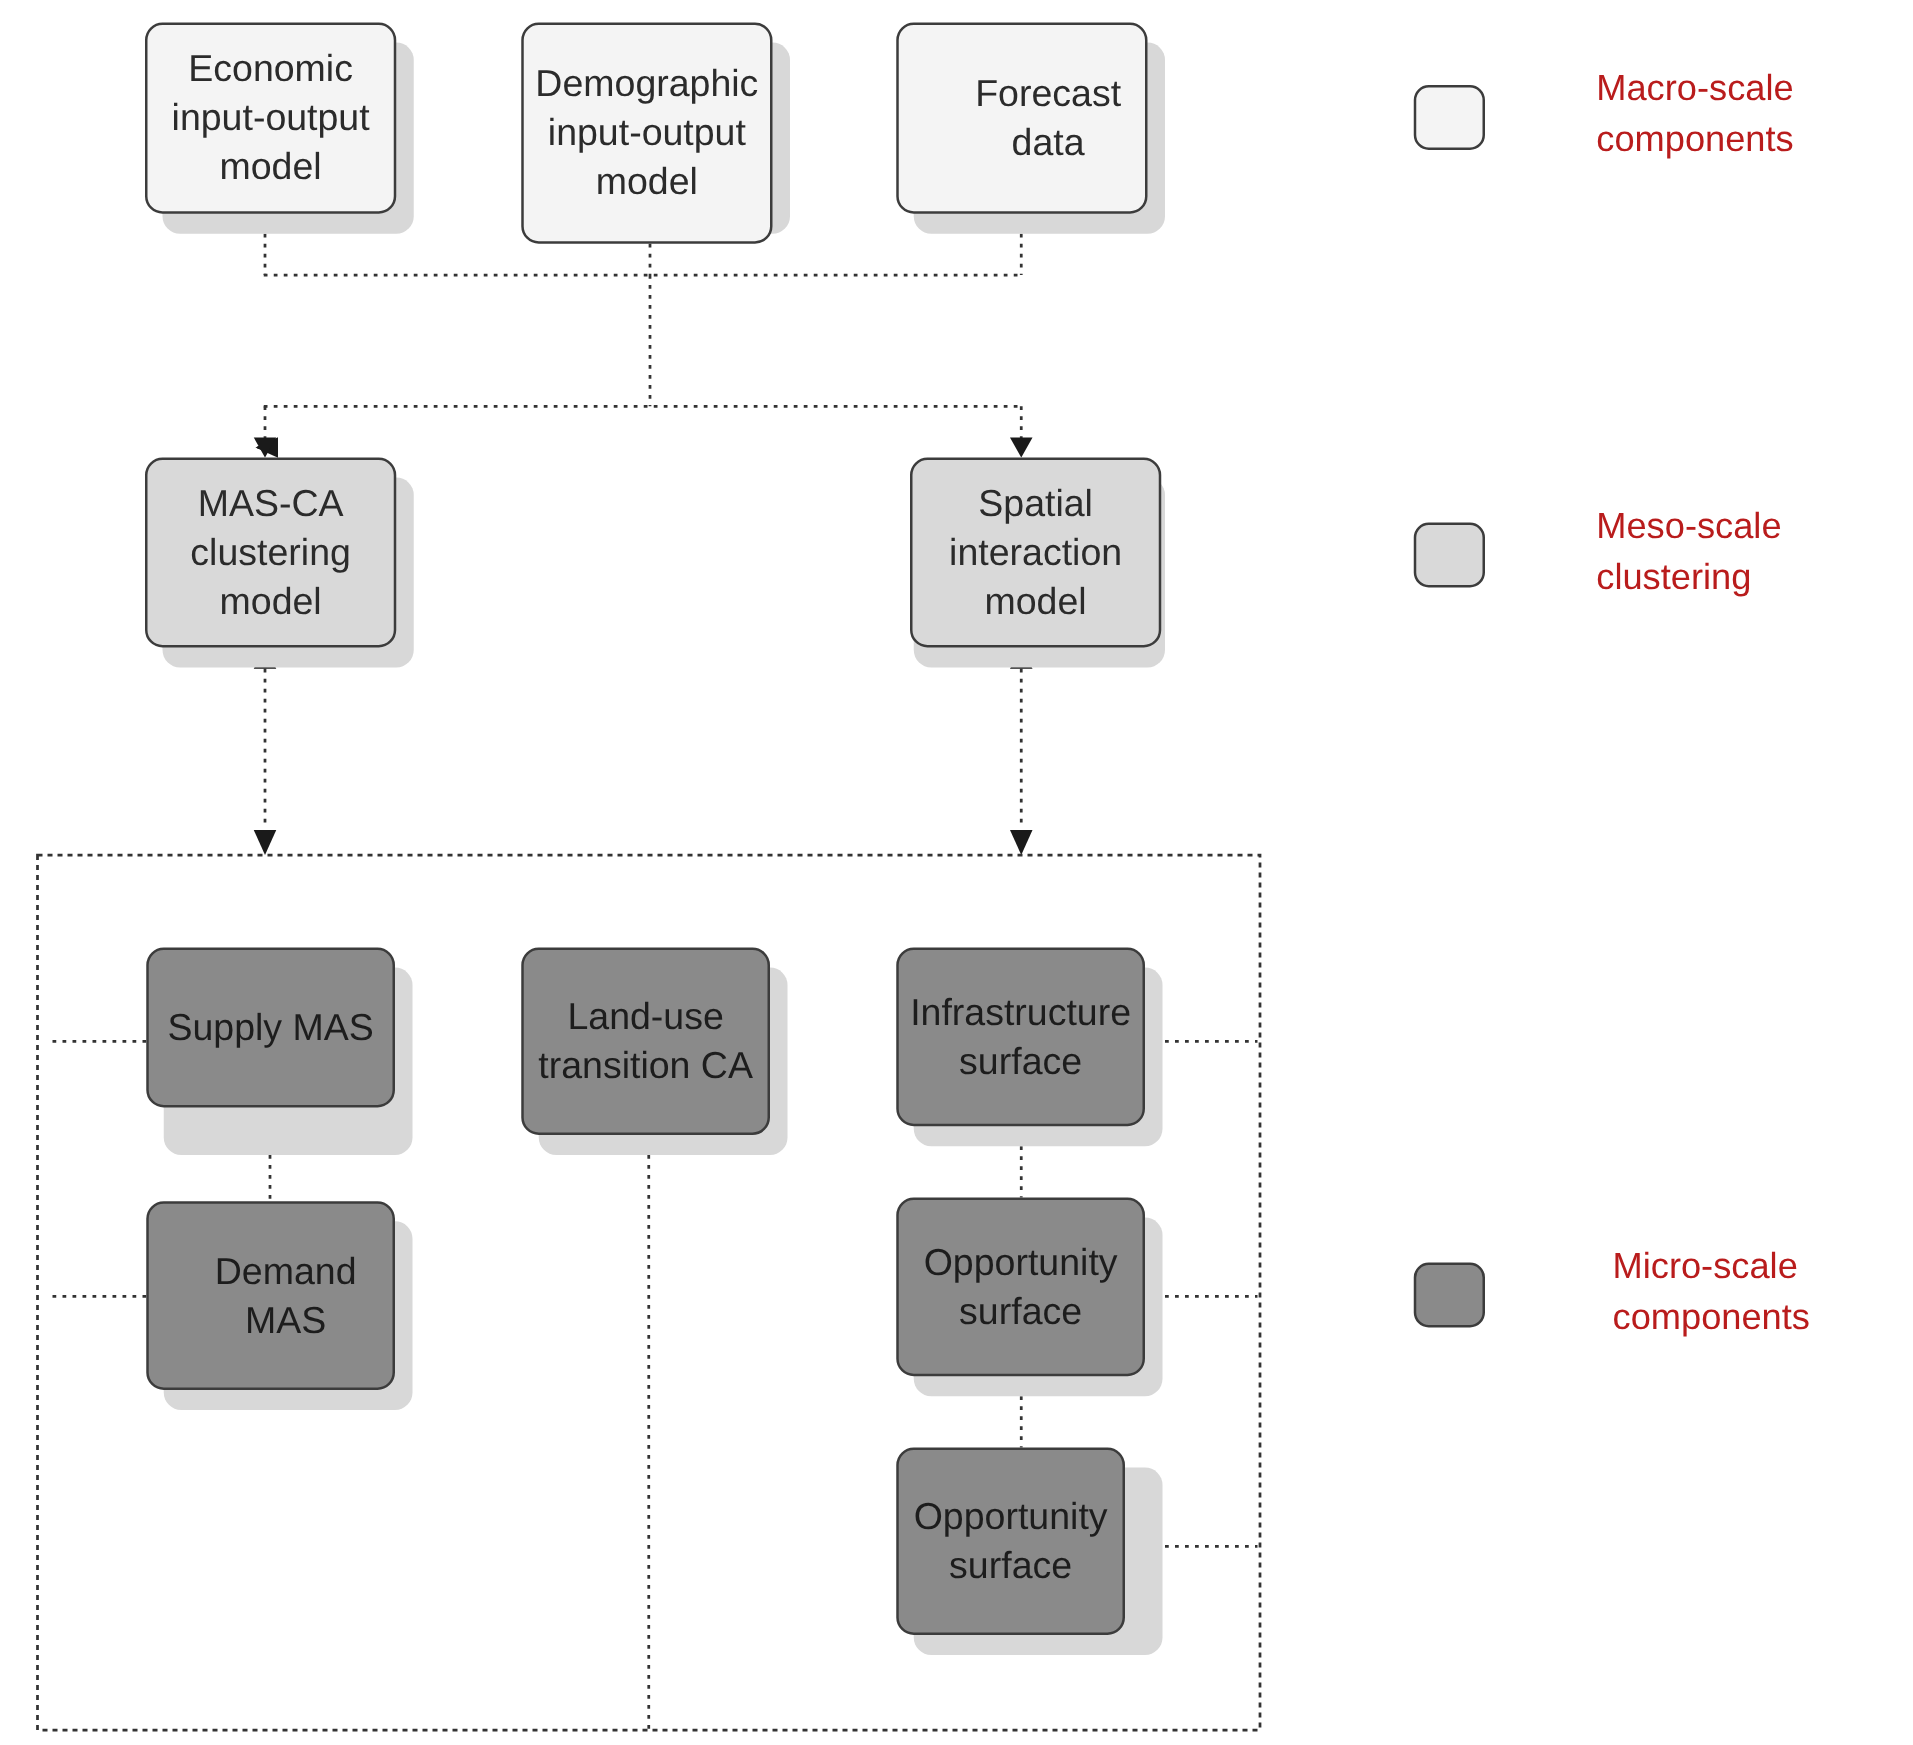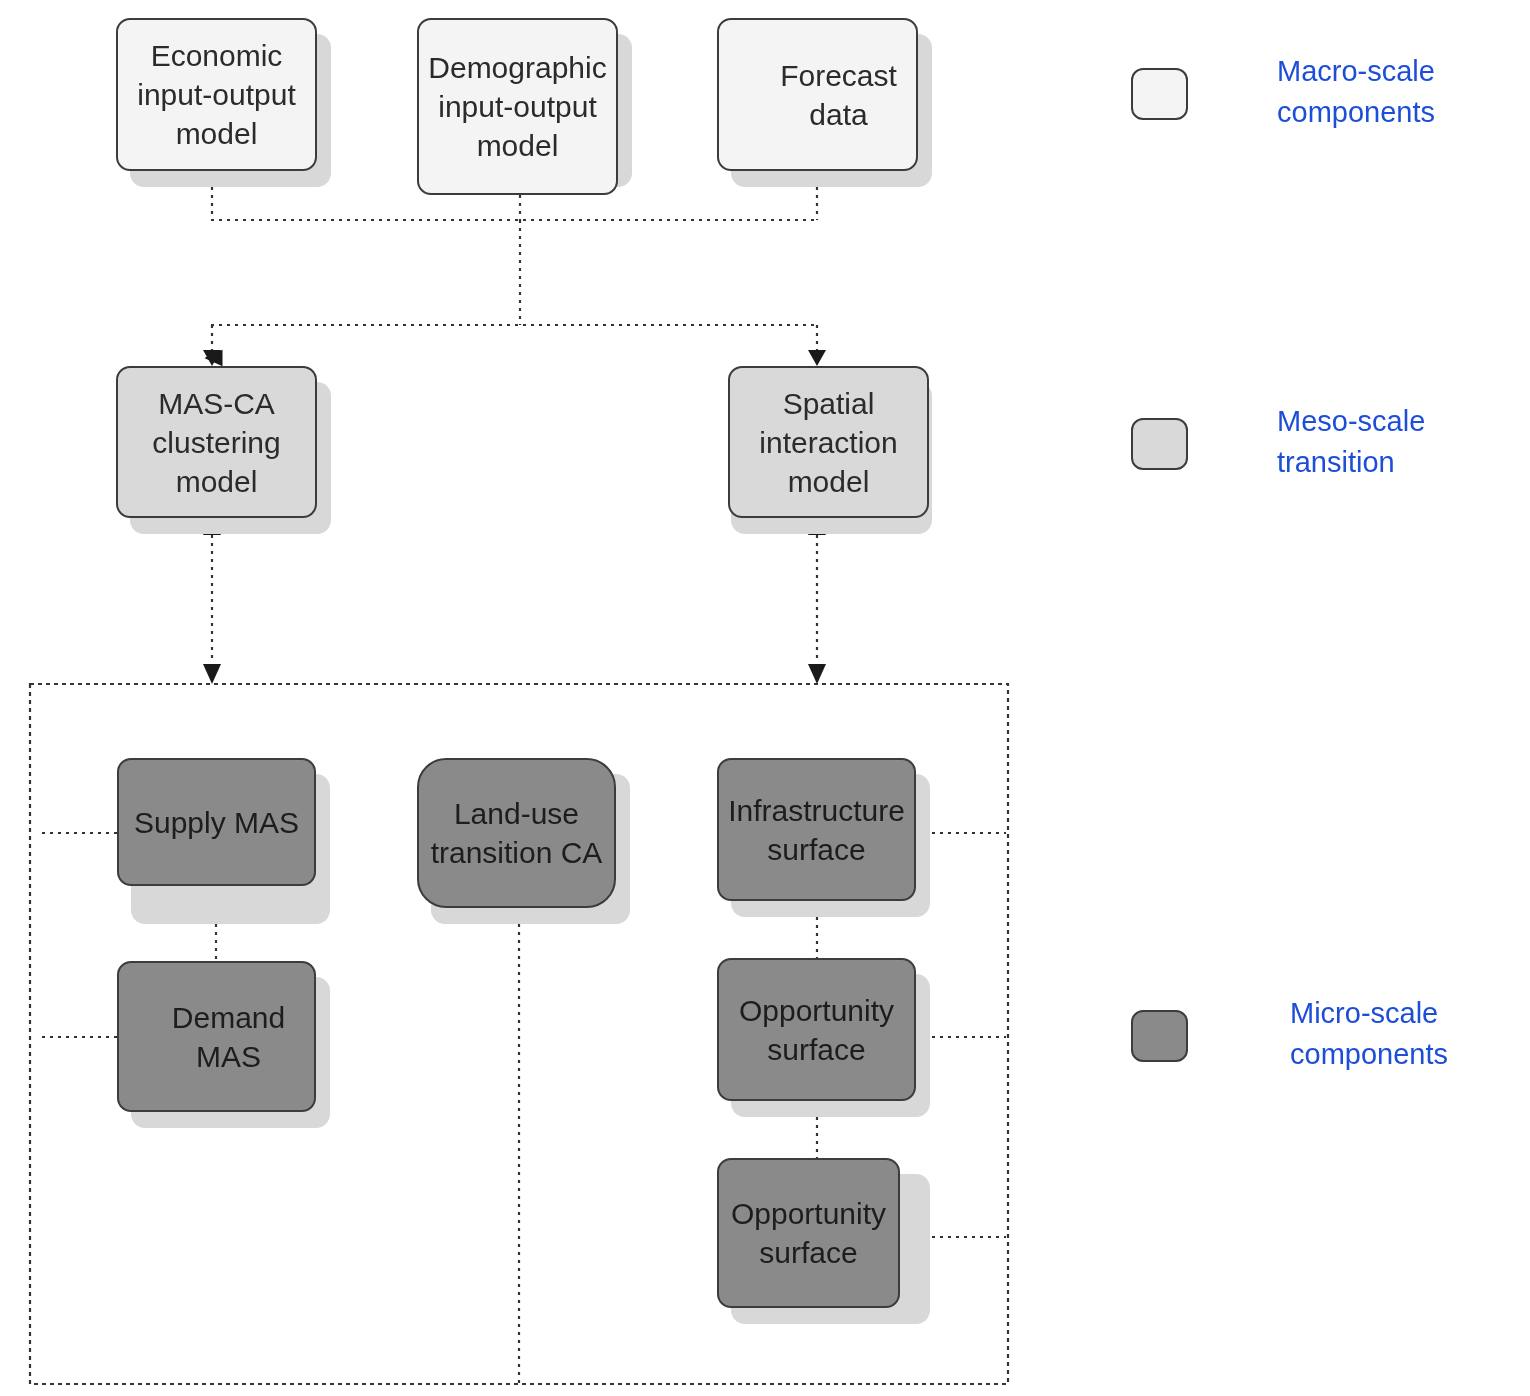--- a/index.html
+++ b/index.html
@@ -64,21 +64,21 @@
   .legend-swatch {
     position: absolute;
     box-sizing: border-box;
     border: 2px solid #3c3c3c;
     border-radius: 12px;
     z-index: 3;
   }
   .legend-text {
     position: absolute;
     font-size: 29px;
-    color: #1d4ed8;
+    color: #b91c1c;
     line-height: 1.42;
     white-space: pre-line;
     z-index: 3;
   }
 </style>
 </head>
 <body>
 
 <div id="canvas">
 
@@ -164,21 +164,21 @@
       </div>
       <div class="node-shadow" style="left: 131px; top: 774px; width: 199px; height: 150px;"></div>
       <div class="node micro" style="left: 117px; top: 758px; width: 199px; height: 128px;">
         <span class="node-label">Supply MAS</span>
       </div>
       <div class="node-shadow" style="left: 131px; top: 977px; width: 199px; height: 151px;"></div>
       <div class="node micro" style="left: 117px; top: 961px; width: 199px; height: 151px; padding-left: 24px;">
         <span class="node-label">Demand MAS</span>
       </div>
       <div class="node-shadow" style="left: 431px; top: 774px; width: 199px; height: 150px;"></div>
-      <div class="node micro" style="left: 417px; top: 758px; width: 199px; height: 150px; border-radius: 29px;">
+      <div class="node micro" style="left: 417px; top: 758px; width: 199px; height: 150px;">
         <span class="node-label">Land-use
 transition CA</span>
       </div>
       <div class="node-shadow" style="left: 731px; top: 774px; width: 199px; height: 143px;"></div>
       <div class="node micro" style="left: 717px; top: 758px; width: 199px; height: 143px;">
         <span class="node-label">Infrastructure
 surface</span>
       </div>
       <div class="node-shadow" style="left: 731px; top: 974px; width: 199px; height: 143px;"></div>
       <div class="node micro" style="left: 717px; top: 958px; width: 199px; height: 143px;">
@@ -191,19 +191,19 @@
 surface</span>
       </div>
     </div>
 
   <div id="legend-host">
       <div class="legend-swatch" style="left: 1131px; top: 68px; width: 57px; height: 52px; background: rgb(244, 244, 244);"></div>
       <div class="legend-text" style="left: 1277px; top: 51px;">Macro-scale
 components</div>
       <div class="legend-swatch" style="left: 1131px; top: 418px; width: 57px; height: 52px; background: rgb(217, 217, 217);"></div>
       <div class="legend-text" style="left: 1277px; top: 401px;">Meso-scale
-transition</div>
+clustering</div>
       <div class="legend-swatch" style="left: 1131px; top: 1010px; width: 57px; height: 52px; background: rgb(138, 138, 138);"></div>
       <div class="legend-text" style="left: 1290px; top: 993px;">Micro-scale
 components</div>
     </div>
 
 </div>
 
 </body></html>

